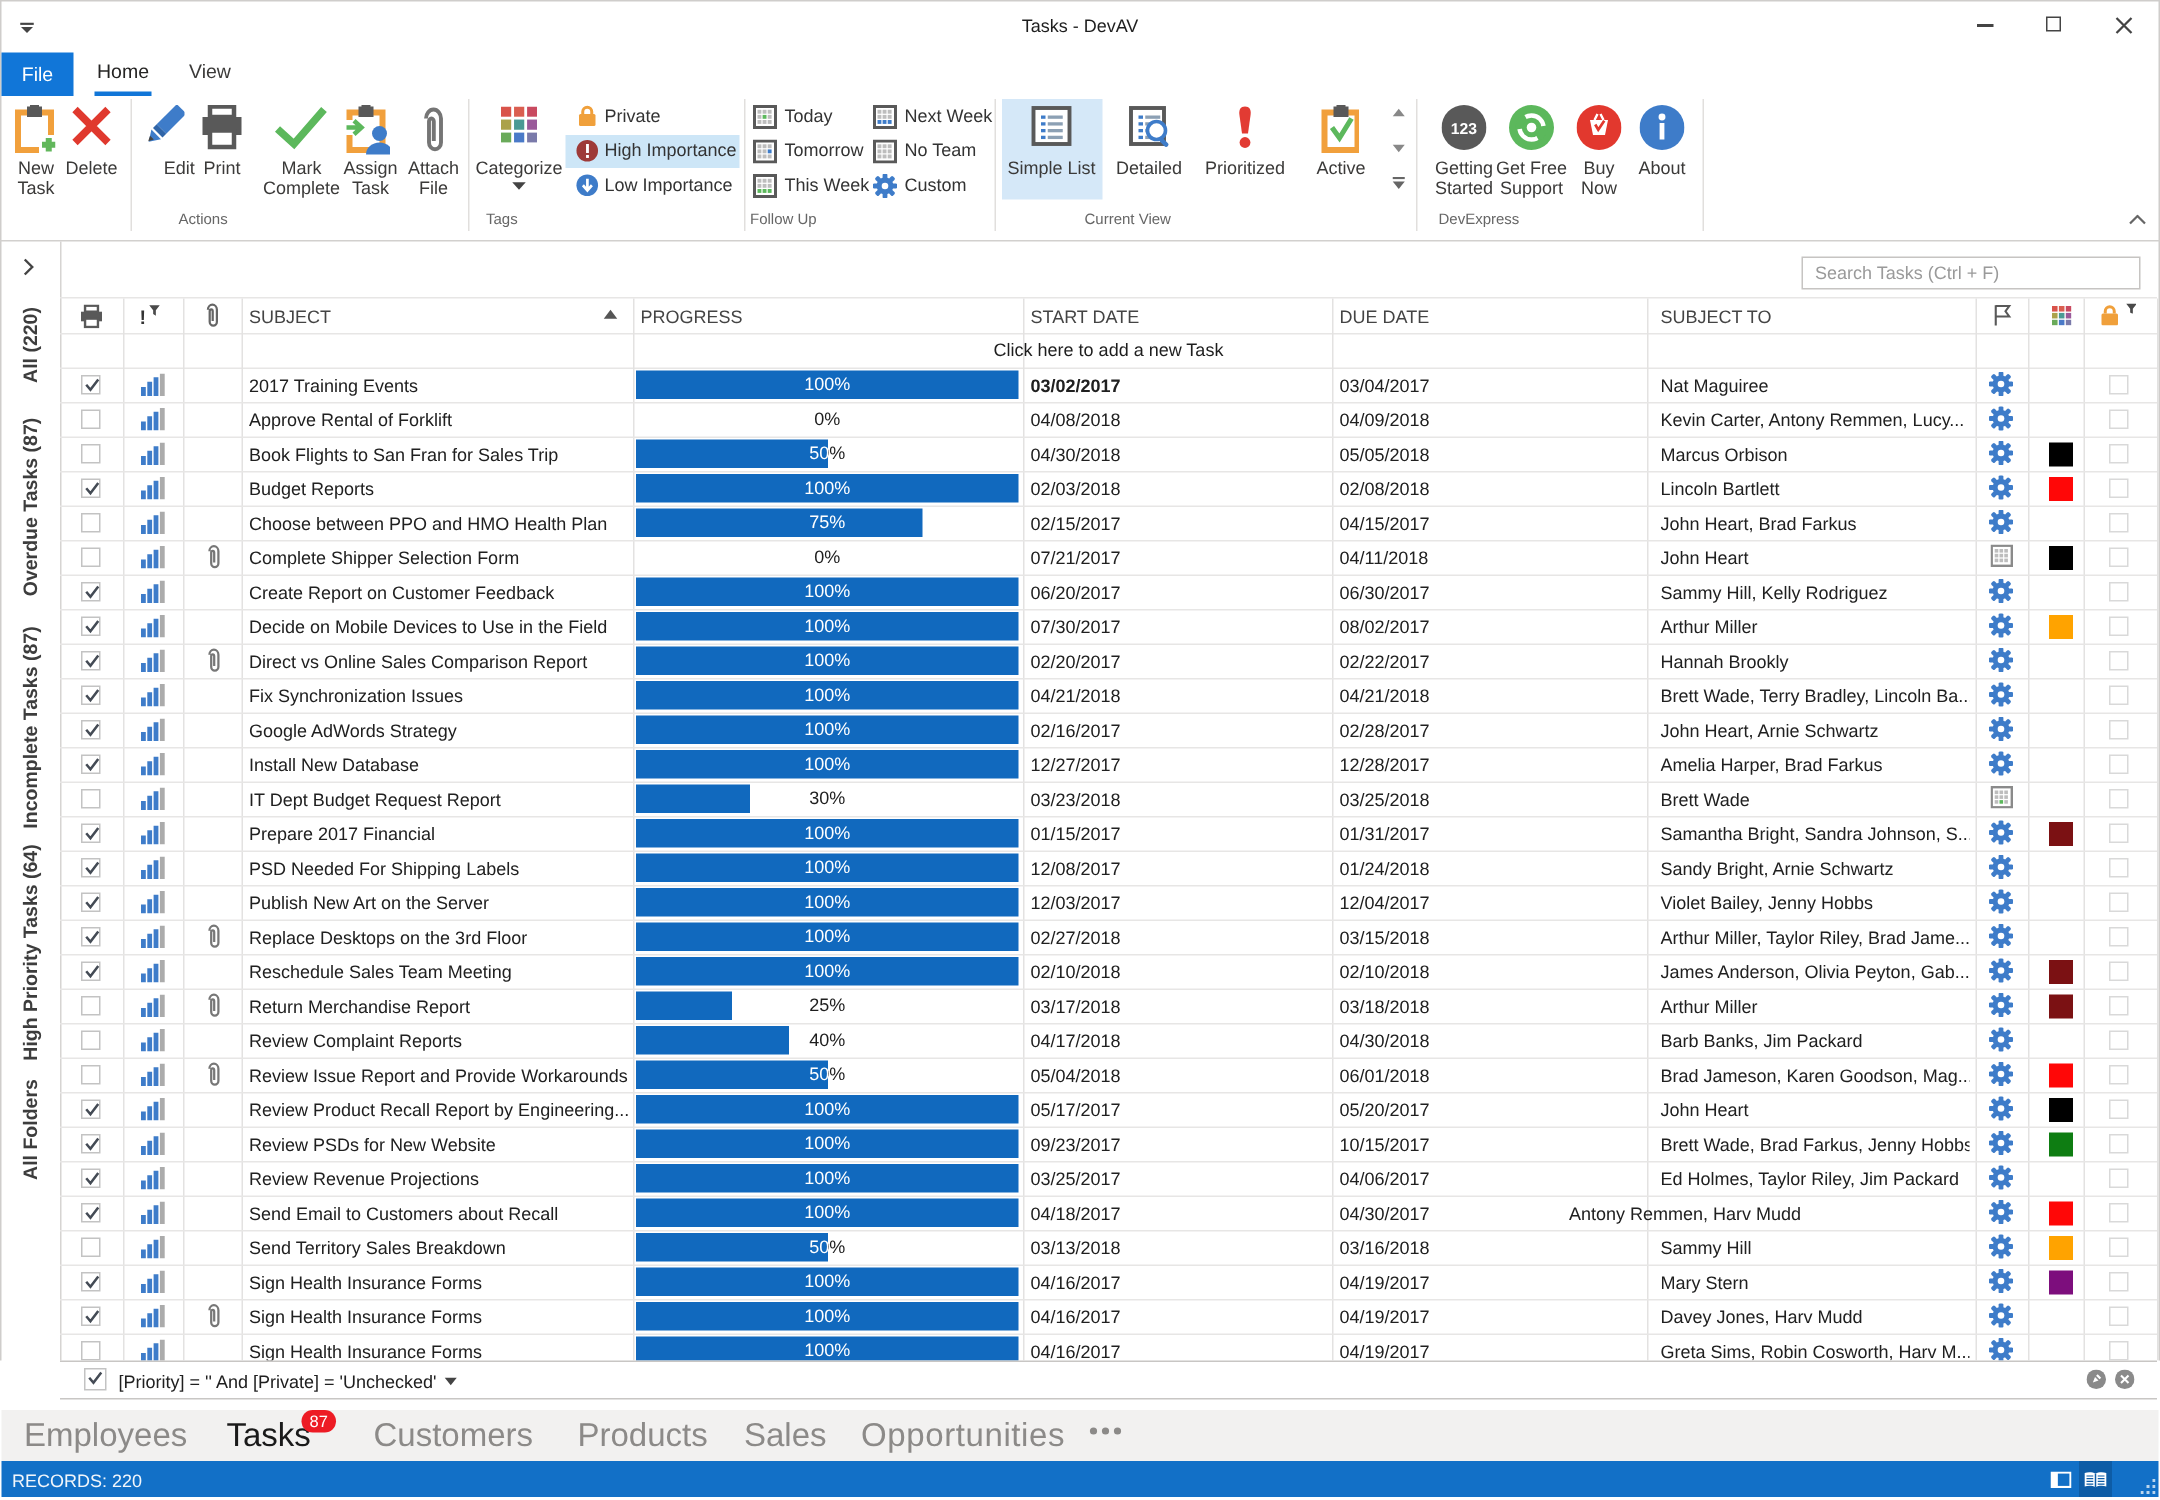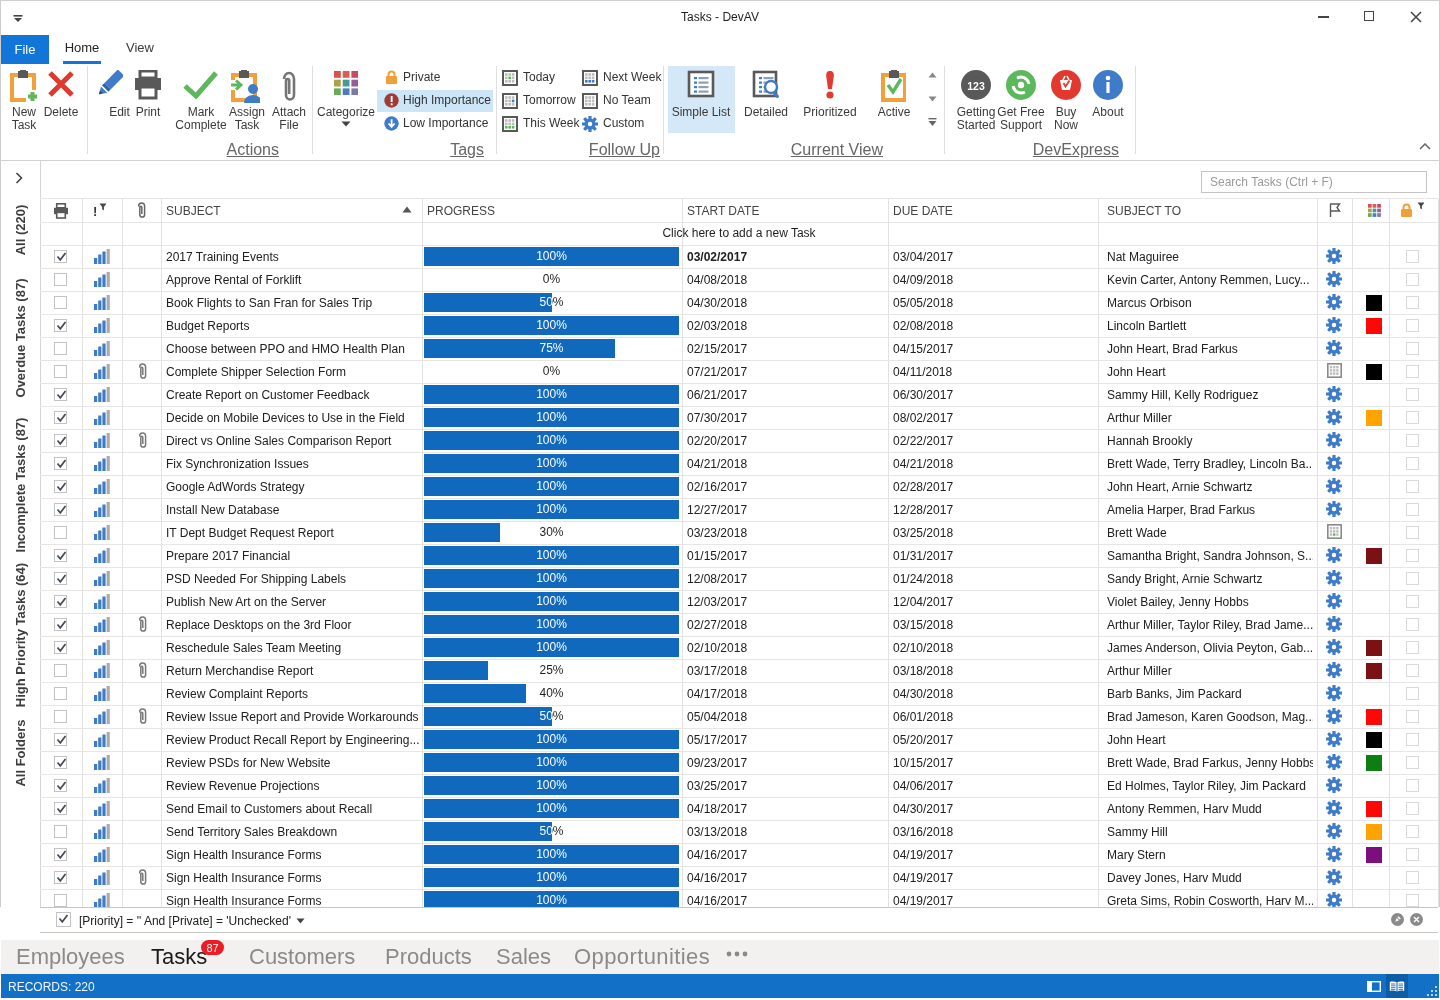--- a/index.html
+++ b/index.html
@@ -1,19 +1,19 @@
 <!DOCTYPE html>
 <html><head><meta charset="utf-8"><style>
 
 * { margin:0; padding:0; box-sizing:border-box; }
 svg { display:block; }
 body { width:1440px; height:1000px; font-family:"Liberation Sans", sans-serif; background:#fff; position:relative; overflow:hidden; }
 .a { position:absolute; }
 .lbl { position:absolute; font-size:12px; color:#3B3A39; text-align:center; line-height:13px; }
-.gcap { position:absolute; font-size:16px; color:#662f2f; color:#666; text-align:right;text-decoration:underline; }
+.gcap { position:absolute; font-size:10px; color:#662f2f; color:#666; text-align:left; }
 .vsep { position:absolute; width:1px; background:#E1DFDD; top:66px; height:88px; }
 .srow { position:absolute; font-size:12px; color:#333; }
 .hdr { position:absolute; font-size:12px; color:#444; }
 .cell { position:absolute; font-size:12px; color:#202020; white-space:nowrap; overflow:hidden; }
 .hline { position:absolute; background:#E7E6E5; height:1px; }
 .vline { position:absolute; background:#E3E2E1; width:1px; }
 
 </style></head><body>
 <div class="a" style="left:0;top:0;width:1440px;height:1000px;border:1px solid #CFCDCB;"></div>
 <div class="a" style="left:13px;top:15px;">
@@ -678,21 +678,21 @@
 <rect x="12.6" y="0" width="3.2" height="15" fill="#ABABAB"></rect>
     </svg>
   </div>
 <div class="cell" style="left:166px;top:388px;width:253px;">Create Report on Customer Feedback</div>
 <div class="a" style="left:424px;top:385px;width:255px;height:19px;">
     <div style="position:absolute;left:0;top:0;width:100%;height:100%;font-size:12px;color:#1E1E1E;text-align:center;line-height:19px;">100%</div>
     <div style="position:absolute;left:0;top:0;width:255px;height:100%;background:#1169BE;overflow:hidden;">
       <div style="position:absolute;left:0;top:0;width:255px;height:100%;font-size:12px;color:#fff;text-align:center;line-height:19px;">100%</div>
     </div>
   </div>
-<div class="cell" style="left:687px;top:388px;width:190px;">06/21/2017</div>
+<div class="cell" style="left:687px;top:388px;width:190px;">06/20/2017</div>
 <div class="cell" style="left:893px;top:388px;width:190px;">06/30/2017</div>
 <div class="cell" style="left:1107px;top:388px;width:206px;">Sammy Hill, Kelly Rodriguez</div>
 <div class="a" style="left:1326px;top:386px;">
     <svg width="16" height="16" viewBox="0 0 16 16" style="">
       <g transform="translate(8 8)">
         <circle r="5.6" fill="#3E7CC9"></circle>
         <rect x="-1.6" y="-8.3" width="3.2" height="4" rx="1" fill="#3E7CC9" transform="rotate(0)"></rect>
         <rect x="-1.6" y="-8.3" width="3.2" height="4" rx="1" fill="#3E7CC9" transform="rotate(45)"></rect>
         <rect x="-1.6" y="-8.3" width="3.2" height="4" rx="1" fill="#3E7CC9" transform="rotate(90)"></rect>
         <rect x="-1.6" y="-8.3" width="3.2" height="4" rx="1" fill="#3E7CC9" transform="rotate(135)"></rect>
@@ -1427,21 +1427,21 @@
   </div>
 <div class="cell" style="left:166px;top:802px;width:253px;">Send Email to Customers about Recall</div>
 <div class="a" style="left:424px;top:799px;width:255px;height:19px;">
     <div style="position:absolute;left:0;top:0;width:100%;height:100%;font-size:12px;color:#1E1E1E;text-align:center;line-height:19px;">100%</div>
     <div style="position:absolute;left:0;top:0;width:255px;height:100%;background:#1169BE;overflow:hidden;">
       <div style="position:absolute;left:0;top:0;width:255px;height:100%;font-size:12px;color:#fff;text-align:center;line-height:19px;">100%</div>
     </div>
   </div>
 <div class="cell" style="left:687px;top:802px;width:190px;">04/18/2017</div>
 <div class="cell" style="left:893px;top:802px;width:190px;">04/30/2017</div>
-<div class="cell" style="left:1107px;top:802px;width:206px;">Antony Remmen, Harv Mudd</div>
+<div class="cell" style="left:1046px;top:802px;width:206px;">Antony Remmen, Harv Mudd</div>
 <div class="a" style="left:1326px;top:800px;">
     <svg width="16" height="16" viewBox="0 0 16 16" style="">
       <g transform="translate(8 8)">
         <circle r="5.6" fill="#3E7CC9"></circle>
         <rect x="-1.6" y="-8.3" width="3.2" height="4" rx="1" fill="#3E7CC9" transform="rotate(0)"></rect>
         <rect x="-1.6" y="-8.3" width="3.2" height="4" rx="1" fill="#3E7CC9" transform="rotate(45)"></rect>
         <rect x="-1.6" y="-8.3" width="3.2" height="4" rx="1" fill="#3E7CC9" transform="rotate(90)"></rect>
         <rect x="-1.6" y="-8.3" width="3.2" height="4" rx="1" fill="#3E7CC9" transform="rotate(135)"></rect>
         <rect x="-1.6" y="-8.3" width="3.2" height="4" rx="1" fill="#3E7CC9" transform="rotate(180)"></rect>
         <rect x="-1.6" y="-8.3" width="3.2" height="4" rx="1" fill="#3E7CC9" transform="rotate(225)"></rect>

